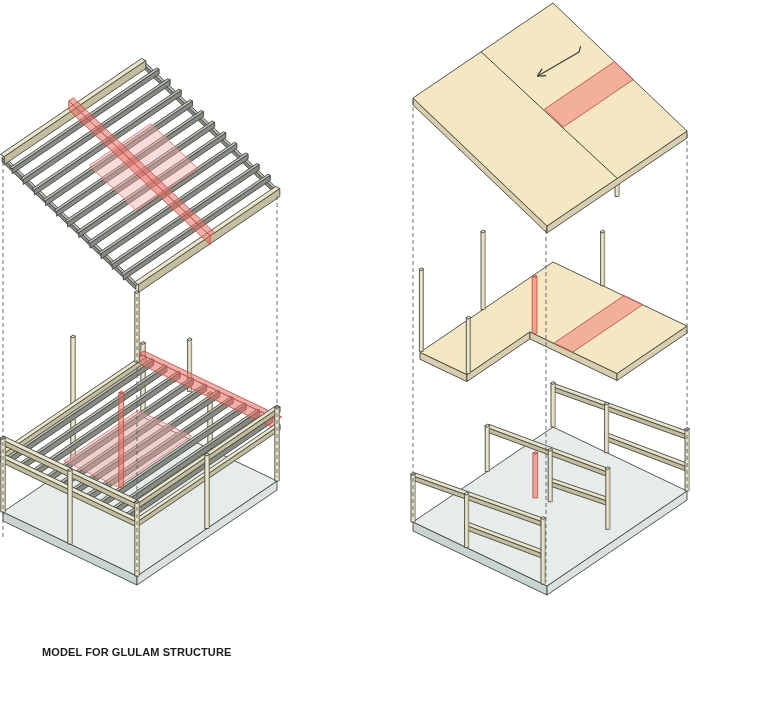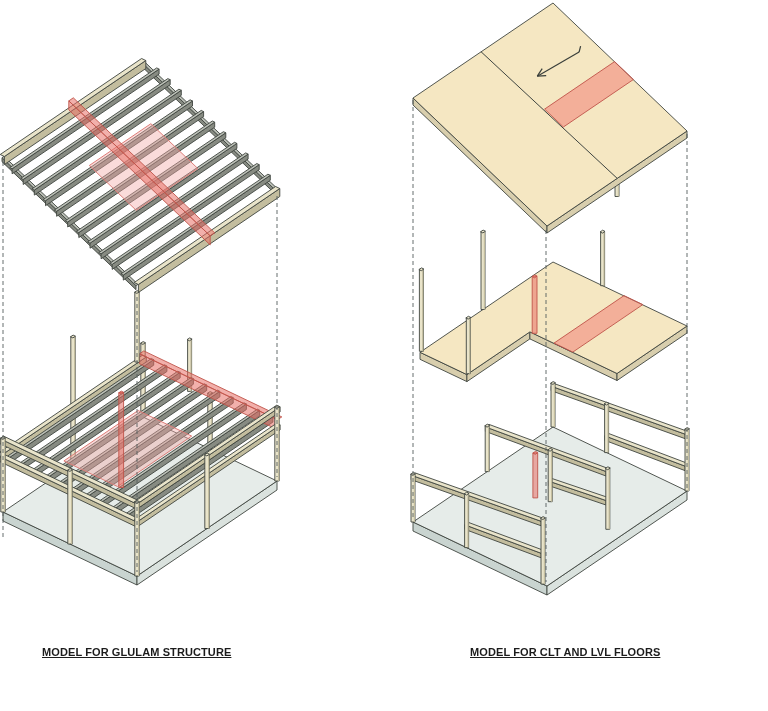--- a/index.html
+++ b/index.html
@@ -8,21 +8,20 @@
     background:var(--page_bg,#ffffff);
     font-family:"Liberation Sans",sans-serif;
   }
   #stage{position:absolute;left:0;top:0;width:768px;height:711px;}
   svg{position:absolute;left:0;top:0;}
   .fig-label{
     position:absolute;
     font-size:11px;font-weight:700;letter-spacing:0.1px;
     color:var(--label_text,#1c1c1c);
     white-space:nowrap;
-    text-decoration:underline;
   }
   #label-left{left:42px;top:646px;}
   #label-right{left:470px;top:646px;}
 </style>
 </head>
 <body>
 
 <div id="stage">
   <svg id="axo" width="768" height="711" viewBox="0 0 768 711">
     <g id="left-model">
@@ -207,14 +206,13 @@
         <line x1="579.1" y1="52.1" x2="537.3" y2="76.2" stroke="#3a3f3a" stroke-width="1.2" stroke-linecap="butt"></line>
         <line x1="579.1" y1="52.1" x2="580.6" y2="46.1" stroke="#3a3f3a" stroke-width="1.2" stroke-linecap="butt"></line>
         <line x1="537.3" y1="76.2" x2="542.2" y2="68.7" stroke="#3a3f3a" stroke-width="1.2" stroke-linecap="butt"></line>
         <line x1="537.3" y1="76.2" x2="546.2" y2="75.7" stroke="#3a3f3a" stroke-width="1.2" stroke-linecap="butt"></line>
         <line x1="413.0" y1="100.0" x2="413.0" y2="518.0" stroke="#555d5e" stroke-width="0.9" stroke-linecap="butt" stroke-dasharray="4 3"></line>
         <line x1="546.0" y1="230.0" x2="546.0" y2="582.0" stroke="#555d5e" stroke-width="0.9" stroke-linecap="butt" stroke-dasharray="4 3"></line>
         <line x1="687.0" y1="134.0" x2="687.0" y2="488.0" stroke="#555d5e" stroke-width="0.9" stroke-linecap="butt" stroke-dasharray="4 3"></line>
       </g>
   </svg>
   <div class="fig-label" id="label-left">MODEL FOR GLULAM STRUCTURE</div>
-  <div class="fig-label" id="label-right">MODEL FOR CLT AND LVL FLOORS</div>
 </div>
 
 </body></html>

